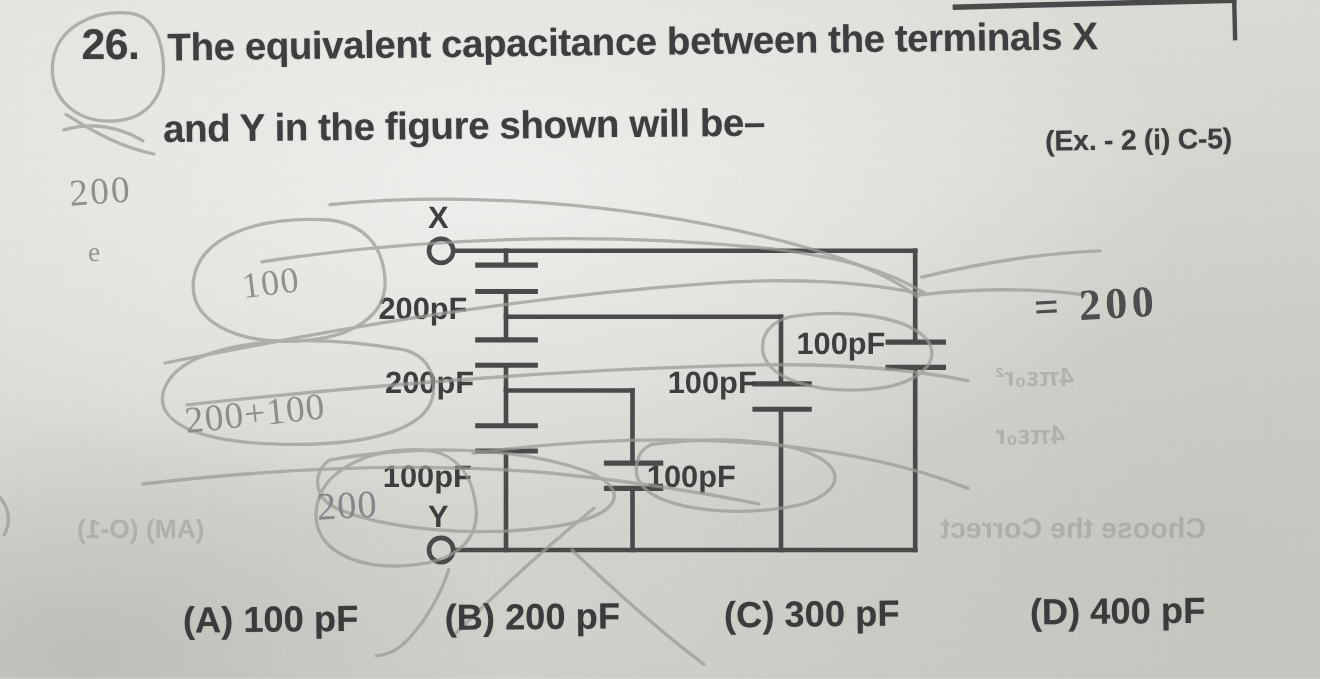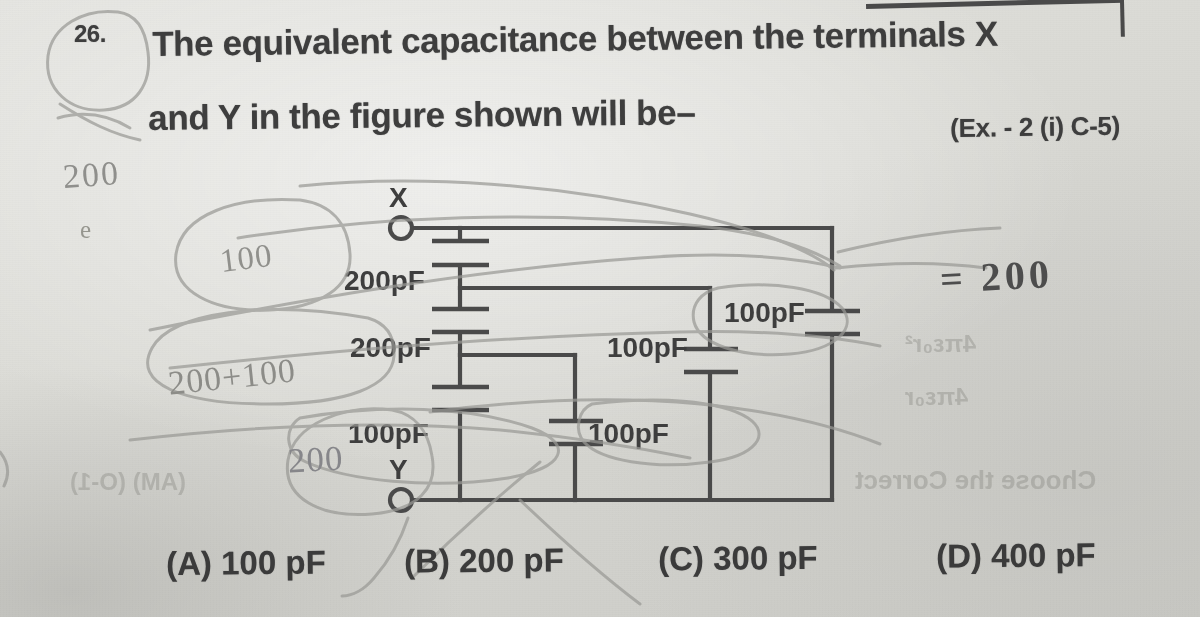--- a/index.html
+++ b/index.html
@@ -29,21 +29,21 @@
 
   
   .printed{
     position:absolute;
     color:#3e3e3e;
     font-family:"Liberation Sans", sans-serif;
     font-weight:bold;
     white-space:nowrap;
     text-shadow:0 0 1.1px rgba(70,70,70,.45);
   }
-  #qnum{ left:74px; top:20px; font-size:24px; letter-spacing:-0.5px;}
+  #qnum{ left:74px; top:20px; font-size:39px; letter-spacing:-0.5px;}
   #qline1{ left:152px; top:24px; font-size:35px; font-weight:bold; letter-spacing:-0.4px;
            transform:rotate(-0.7deg); transform-origin:left top;}
   #qline2{ left:148px; top:98px; font-size:35px; font-weight:bold; letter-spacing:-0.4px;
            transform:rotate(-0.6deg); transform-origin:left top;}
   #exref{ left:950px; top:113px; font-size:26px; font-weight:bold; letter-spacing:-0.3px;
           transform:rotate(-0.8deg); transform-origin:left top;}
 
   
   #options{
     position:absolute; left:166px; top:545px; width:1010px; height:44px;

